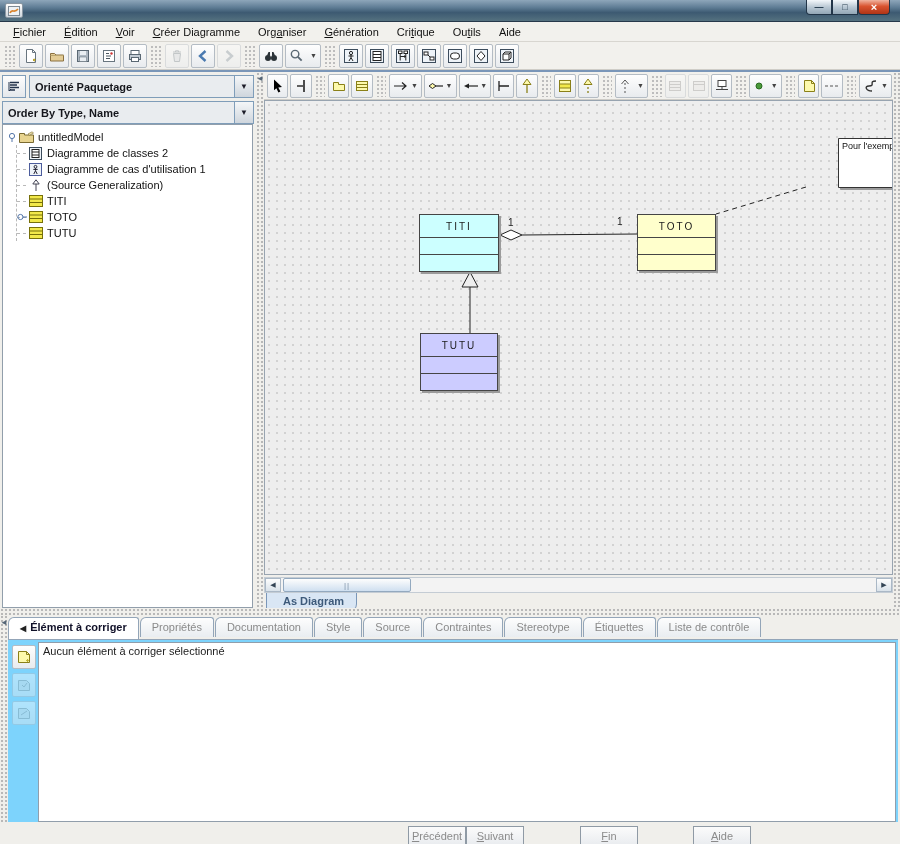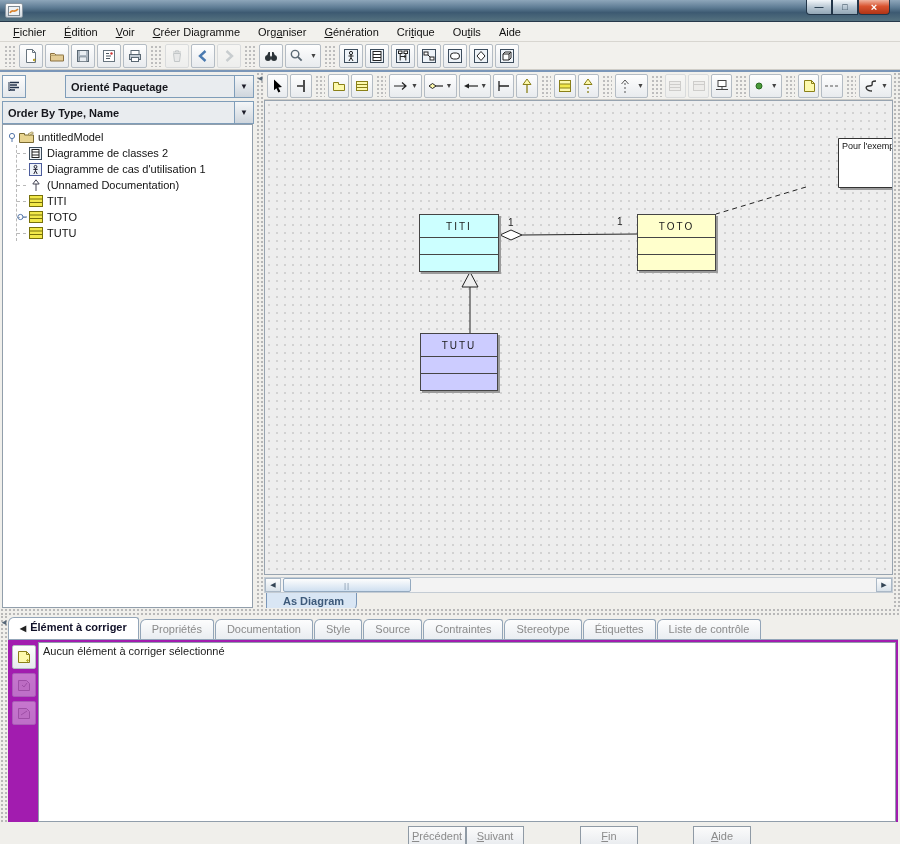--- a/index.html
+++ b/index.html
@@ -33,21 +33,21 @@
   .tbtn.dd { width:36px; justify-content:space-between; padding:0 3px; }
   .tbtn.disabled { opacity:.4; }
   .ddarrow { font-size:7px; color:#444; }
   .tsep { width:12px; height:22px; margin:0 2px; background-image:radial-gradient(#bdbdbd 1px,transparent 1.3px); background-size:4px 4px; }
 
   
   #workarea { position:absolute; top:70px; left:0; width:900px; height:538px; border-top:2px solid #7a96b8; background:#f0efeb; }
 
   
   #explorer { position:absolute; left:0; top:0; width:256px; height:538px; }
-  .combo-row { display:flex; align-items:center; margin:3px 2px 0 2px; height:23px;gap:36px; }
+  .combo-row { display:flex; align-items:center; margin:3px 2px 0 2px; height:23px; }
   .sqbtn { width:24px; height:23px; border:1px solid #7f9db9; background:linear-gradient(#fdfdfd,#e4e8ec);
     display:flex; align-items:center; justify-content:center; margin-right:3px; }
   .combo { flex:1; height:23px; border:1px solid #7f9db9; background:#e9ecef; display:flex; align-items:center; }
   .combo .cval { flex:1; padding:0 5px; font-weight:bold; color:#15161c; white-space:nowrap; overflow:hidden; }
   .combo .cbtn { width:19px; height:100%; border-left:1px solid #7f9db9; background:linear-gradient(#f4f6f8,#cfd6dd);
     display:flex; align-items:center; justify-content:center; font-size:8px; color:#1c1c28; }
   #tree { position:absolute; left:2px; right:3px; top:52px; bottom:2px; background:#fff; border:1px solid #919eab; overflow:hidden; padding:4px 0 0 4px; }
   .tree-row { display:flex; align-items:center; height:16px; white-space:nowrap; }
   .tree-row .ticon { width:15px; height:14px; margin-right:4px; display:flex; align-items:center; justify-content:center; }
   .tree-kids { margin-left:9px; border-left:1px dashed #b9b9b9; padding-left:0; }
@@ -84,26 +84,26 @@
   
   #rsplit { position:absolute; right:0; top:0; width:7px; height:538px;
     background-image:radial-gradient(#b8b8b8 1px,transparent 1.3px); background-size:4px 4px; background-color:#f0efeb; }
 
   
   #bottompane { position:absolute; top:608px; left:0; width:900px; height:236px; background:#f0efeb; }
   #hsplit { height:7px; background-image:radial-gradient(#b8b8b8 1px,transparent 1.3px); background-size:4px 4px; }
   #bp-left { position:absolute; left:0; top:7px; width:8px; bottom:0;
     background-image:radial-gradient(#b8b8b8 1px,transparent 1.3px); background-size:4px 4px; }
   #bp-left .collapse { position:absolute; top:3px; left:0; font-size:8px; color:#567; }
-  #dtabs { position:absolute; left:8px; top:9px; right:2px; height:22px; display:flex; align-items:flex-end; }
+  #dtabs { position:absolute; left:8px; top:9px; right:2px; height:22px; display:flex; align-items:flex-start; }
   .dtab { height:20px; padding:3px 11px 0 11px; margin-right:1px; border:1px solid #93a5b8; border-bottom:none;
     border-radius:6px 3px 0 0; background:linear-gradient(#fdfdfd,#e9edf1); color:#8a8a8a; white-space:nowrap; }
   .dtab.active { background:#fff; color:#101028; font-weight:bold; height:22px; z-index:2; }
   .dtab.active .back-arrow { font-size:8px; margin-right:4px; color:#222; }
-  #dcontent { position:absolute; left:8px; top:31px; right:2px; bottom:20px; background:#a21caf; border-top:1px solid #93a5b8; }
+  #dcontent { position:absolute; left:8px; top:31px; right:2px; bottom:20px; background:#7dd3fc; border-top:1px solid #93a5b8; }
   #todo-toolbar { position:absolute; left:2px; top:2px; width:28px; bottom:2px; display:flex; flex-direction:column; align-items:center; padding-top:1px; }
   #todo-toolbar .tbtn { margin:2px 0; }
   #msgarea { position:absolute; left:30px; top:2px; right:2px; bottom:2px; background:#fff; border:1px solid #919eab; padding:2px 4px; color:#222; }
 
   
   #footer { position:absolute; left:0; bottom:-2px; width:900px; height:24px; background:#f0efeb; }
   .fbtn { position:absolute; top:4px; height:22px; border:1px solid #8f9aa5; background:linear-gradient(#fbfbfb,#e7eaee);
     color:#8b8b8b; display:flex; align-items:flex-start; justify-content:center; padding-top:3px; }
   .fbtn .key { text-decoration:underline; }
 
@@ -353,21 +353,21 @@
             </span>
           <span>Diagramme de cas d'utilisation 1</span>
         </div>
         <div class="tree-row">
           <span class="ticon">
               <svg width="12" height="13" viewBox="0 0 12 13">
                 <path d="M6 12V5" stroke="#445"></path>
                 <path d="M6 0.8 2.8 5h6.4z" fill="#fff" stroke="#445"></path>
               </svg>
             </span>
-          <span>(Unnamed Documentation)</span>
+          <span>(Source Generalization)</span>
         </div>
         <div class="tree-row">
           <span class="ticon">
               <svg width="14" height="12" viewBox="0 0 14 12">
                 <rect x="0.5" y="0.5" width="13" height="11" fill="#f2e84a" stroke="#77700a"></rect>
                 <path d="M0.5 4h13M0.5 7.5h13" stroke="#77700a"></path>
               </svg>
             </span>
           <span>TITI</span>
         </div>

